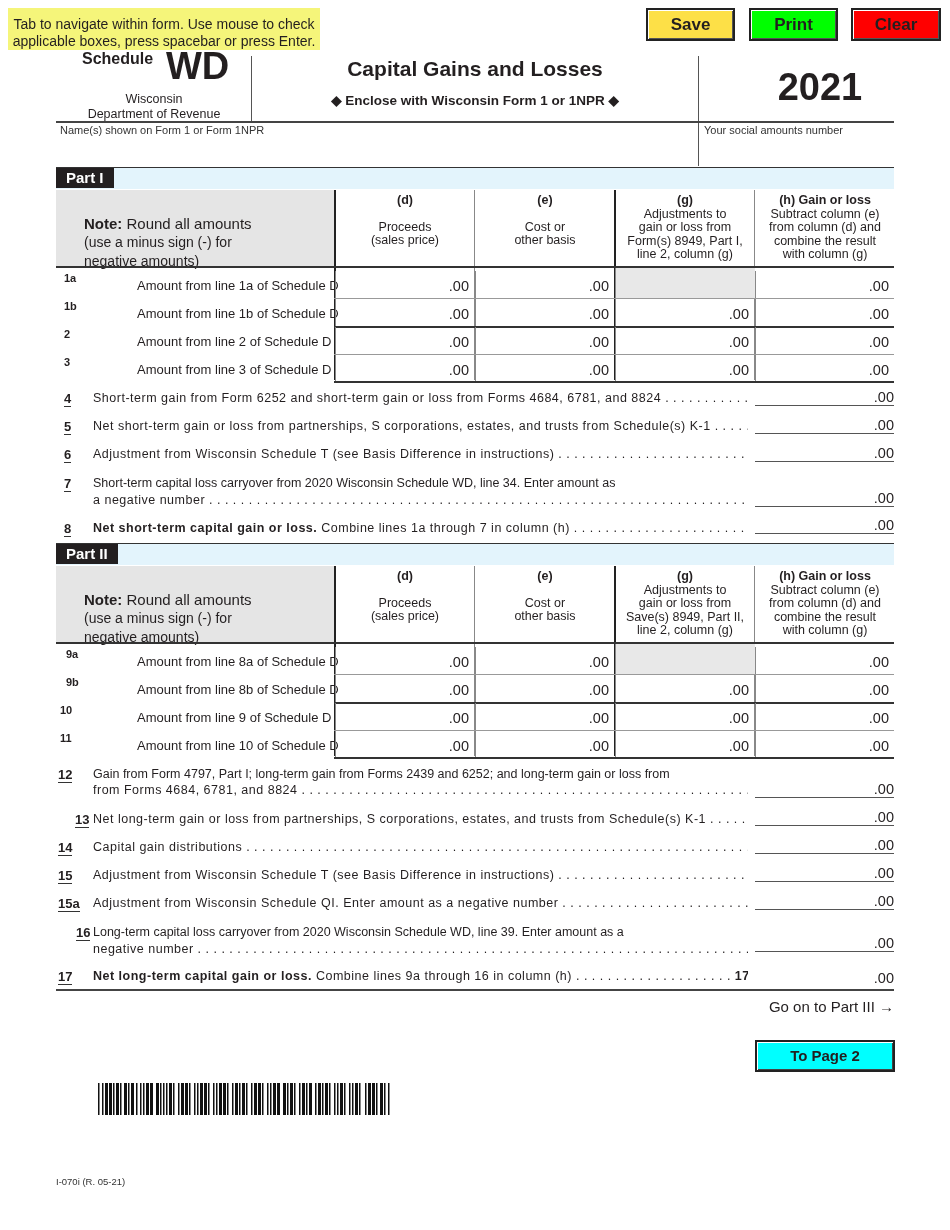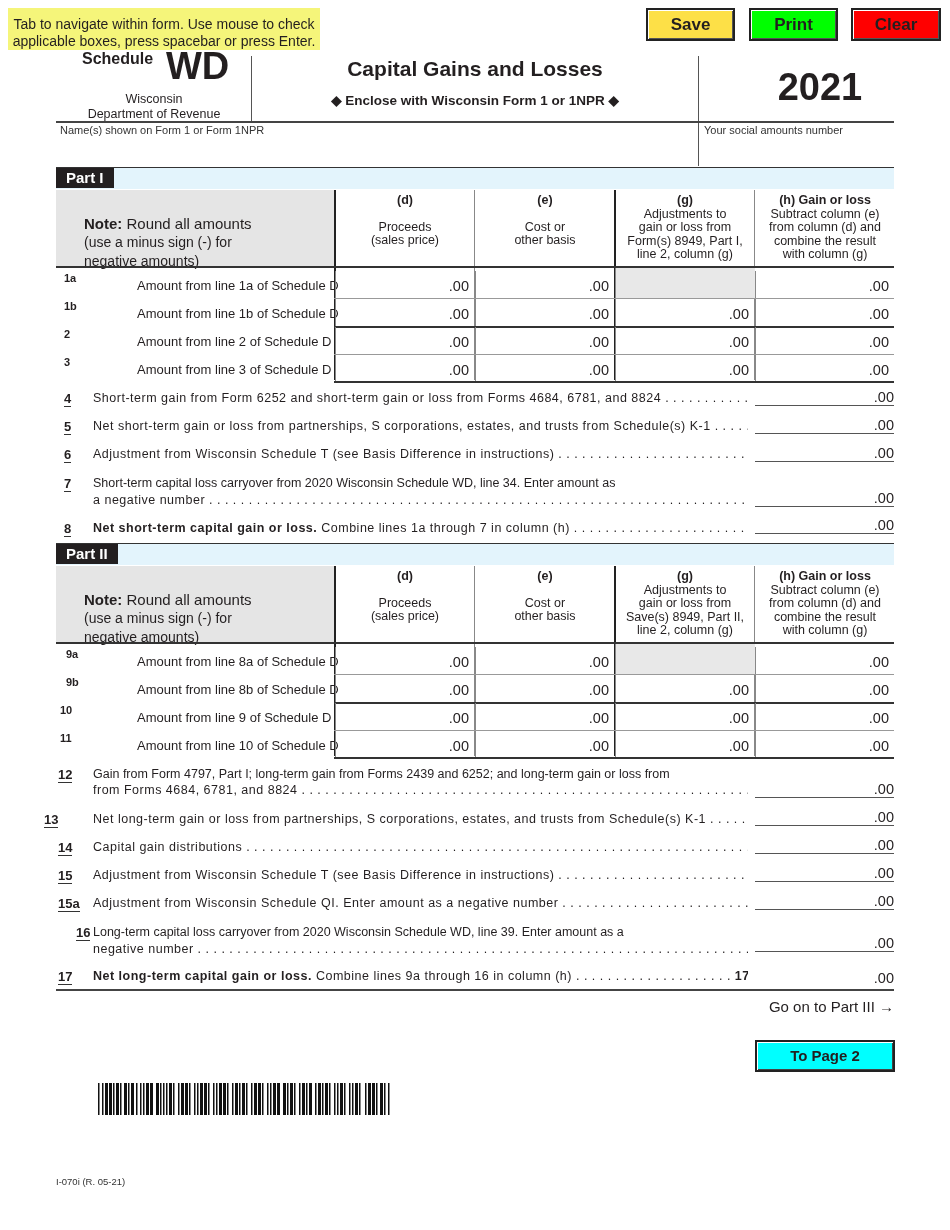--- a/index.html
+++ b/index.html
@@ -232,21 +232,21 @@
   <div class="cell" style="left:559px;">.00</div>
   <div class="cell" style="left:699px;">.00</div>
 </div>
 <div class="abs" style="left:334px;top:757px;width:560px;height:1.5px;background:#333;"></div>
 
 <div class="abs line-desc" style="left:58px;top:767px;"><span class="undnum">12</span></div>
 <div class="abs line-desc" style="left:93px;top:767px;">Gain from Form 4797, Part I; long-term gain from Forms 2439 and 6252; and long-term gain or loss from</div>
 <div class="abs line-desc dots" style="left:93px;top:783px;width:655px;white-space:nowrap;overflow:hidden;"><span>from Forms 4684, 6781, and 8824 . . . . . . . . . . . . . . . . . . . . . . . . . . . . . . . . . . . . . . . . . . . . . . . . . . . . . . . . .</span> </div>
 <div class="ans" style="top:781px;">.00</div>
 
-<div class="abs line-desc" style="left:44px;top:812px;"><span class="undnum">13</span></div>
+<div class="abs line-desc" style="left:75px;top:812px;"><span class="undnum">13</span></div>
 <div class="abs line-desc dots" style="left:93px;top:812px;width:655px;white-space:nowrap;overflow:hidden;"><span>Net long-term gain or loss from partnerships, S corporations, estates, and trusts from Schedule(s) K-1 . . . . . . . . .</span> </div>
 <div class="ans" style="top:809px;">.00</div>
 
 <div class="abs line-desc" style="left:58px;top:840px;"><span class="undnum">14</span></div>
 <div class="abs line-desc dots" style="left:93px;top:840px;width:655px;white-space:nowrap;overflow:hidden;"><span>Capital gain distributions . . . . . . . . . . . . . . . . . . . . . . . . . . . . . . . . . . . . . . . . . . . . . . . . . . . . . . . . . . . . . . . . .</span> </div>
 <div class="ans" style="top:837px;">.00</div>
 
 <div class="abs line-desc" style="left:58px;top:868px;"><span class="undnum">15</span></div>
 <div class="abs line-desc dots" style="left:93px;top:868px;width:655px;white-space:nowrap;overflow:hidden;"><span>Adjustment from Wisconsin Schedule T (see Basis Difference in instructions) . . . . . . . . . . . . . . . . . . . . . . . .</span> </div>
 <div class="ans" style="top:865px;">.00</div>

